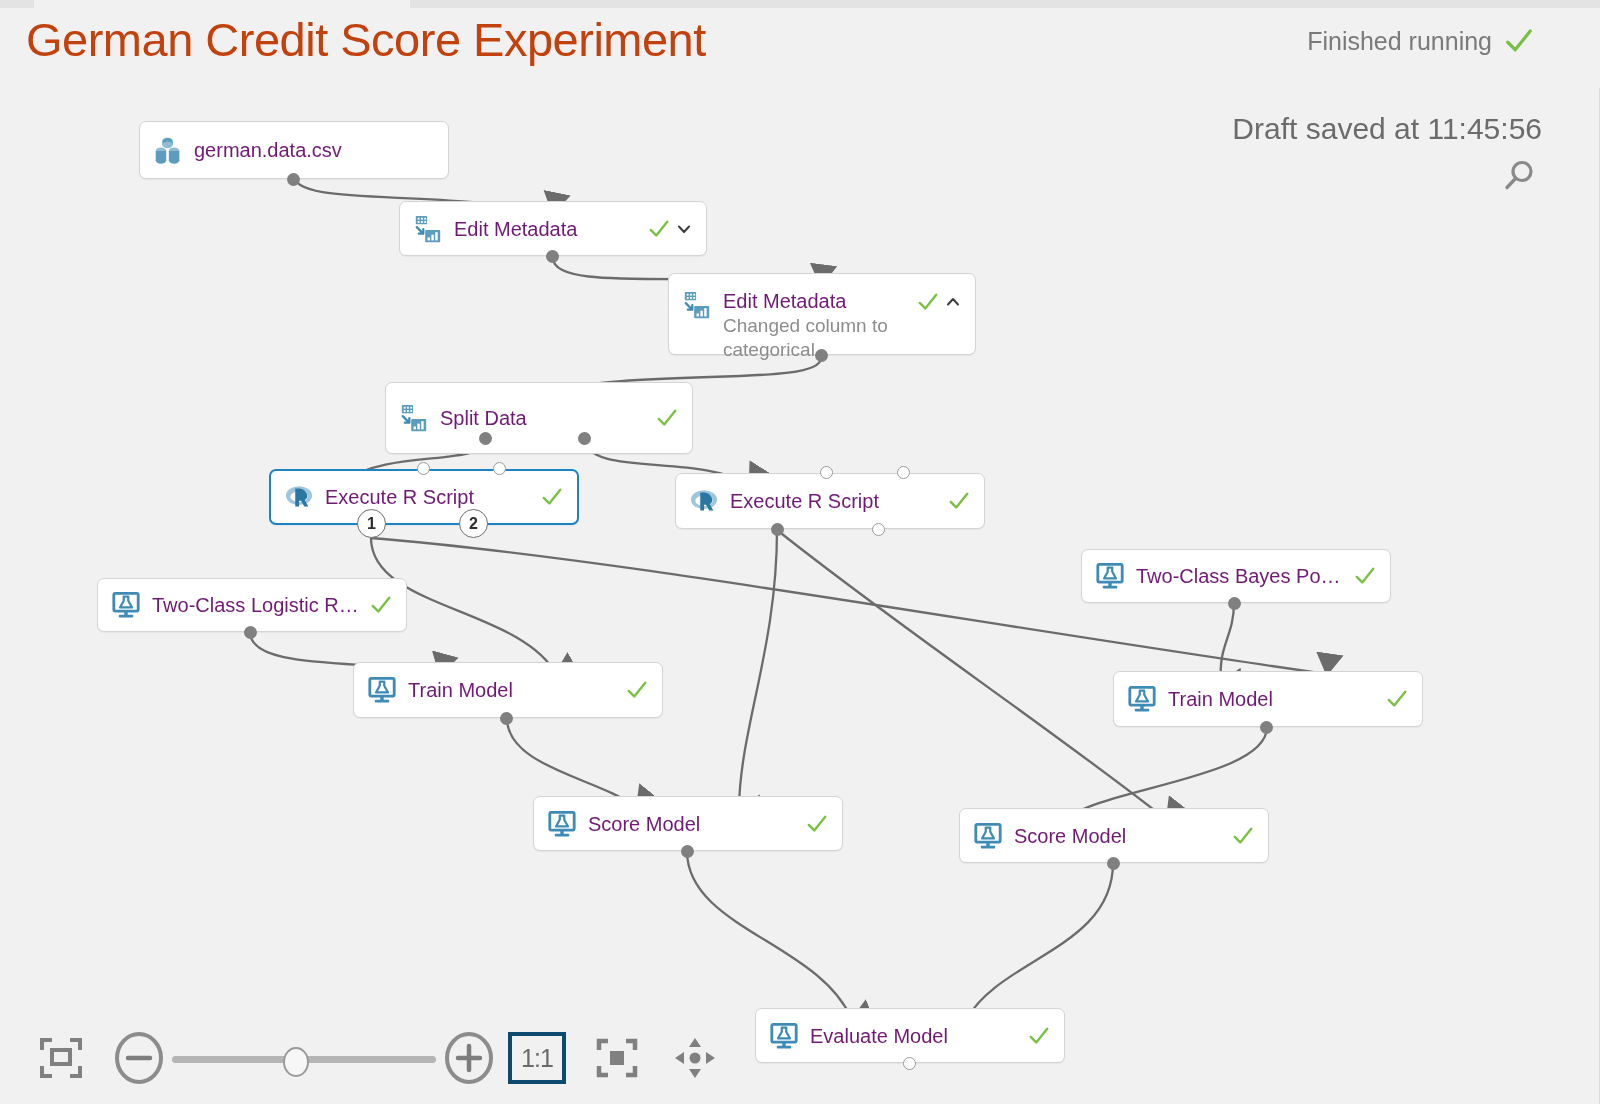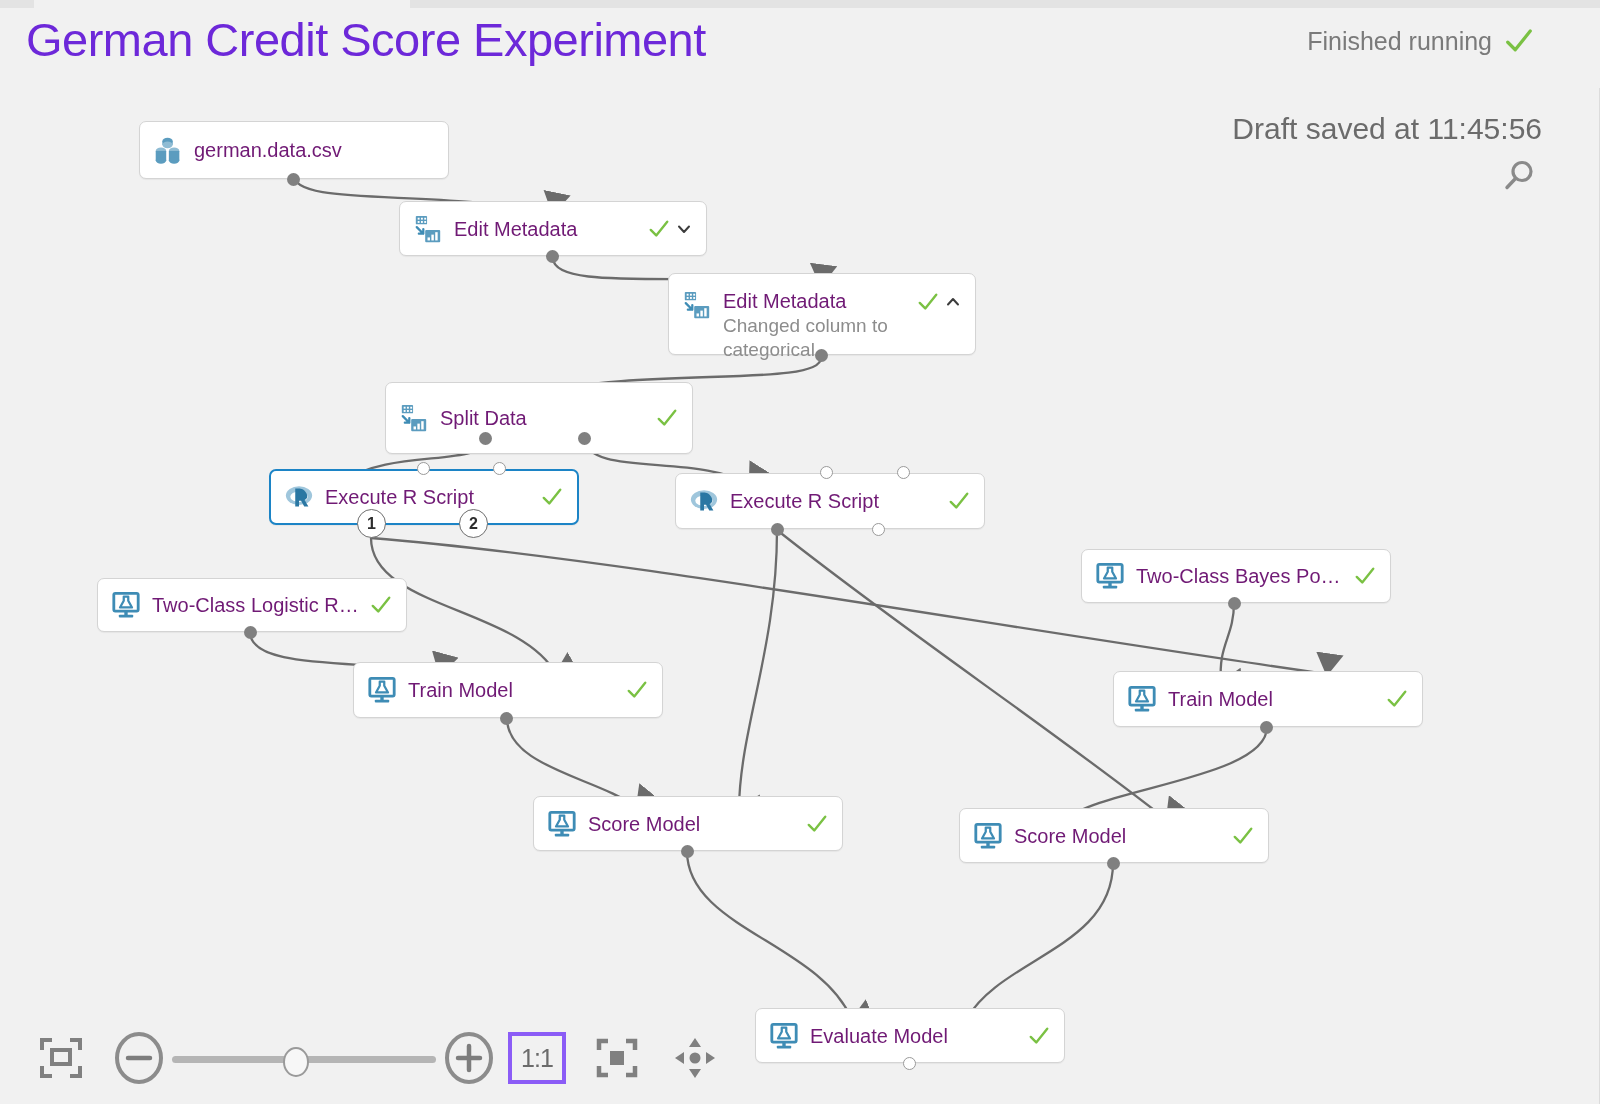--- a/index.html
+++ b/index.html
@@ -13,21 +13,21 @@
     position:relative;
   }
   
   #top-strip{position:absolute;left:0;top:0;width:1600px;height:8px;background:#f1f1f1;}
   #top-tab-left{position:absolute;left:0;top:0;width:34px;height:8px;background:#e3e3e3;}
   #top-tab-right{position:absolute;left:410px;top:0;width:1190px;height:8px;background:#e3e3e3;}
 
   
   #page-title{
     position:absolute;left:26px;top:12px;
-    font-size:47px;font-weight:400;color:#6d28d9;
+    font-size:47px;font-weight:400;color:#c2410c;
     letter-spacing:-0.5px;white-space:nowrap;
   }
   #run-status{
     position:absolute;right:66px;top:26px;
     font-size:25px;color:#7a7a7a;white-space:nowrap;
     display:flex;align-items:center;gap:12px;
   }
   #draft-saved{
     position:absolute;right:58px;top:112px;
     font-size:30px;color:#6b6b6b;white-space:nowrap;
@@ -91,21 +91,21 @@
   #zoom-out,#zoom-in{width:54px;height:54px;display:flex;align-items:center;justify-content:center;cursor:pointer;}
   #zoom-slider{
     position:relative;width:276px;height:54px;display:flex;align-items:center;cursor:pointer;
   }
   #zoom-track{position:absolute;left:6px;right:6px;top:25px;height:7px;border-radius:4px;background:#b5b5b5;}
   #zoom-thumb{
     position:absolute;left:117px;top:16px;width:26px;height:30px;border-radius:50%;
     background:#f7f7f7;border:2px solid #9a9a9a;box-sizing:border-box;cursor:pointer;
   }
   #zoom-ratio{
-    width:58px;height:52px;border:4px solid #8b5cf6;box-sizing:border-box;
+    width:58px;height:52px;border:4px solid #0c4a6e;box-sizing:border-box;
     display:flex;align-items:center;justify-content:center;
     font-size:25px;color:#6b6b6b;font-family:"Liberation Sans", sans-serif;cursor:pointer;
     margin-left:12px;letter-spacing:-1px;
   }
   .sp{width:24px;}
 </style>
 </head>
 <body>
 
 <div id="top-strip">

